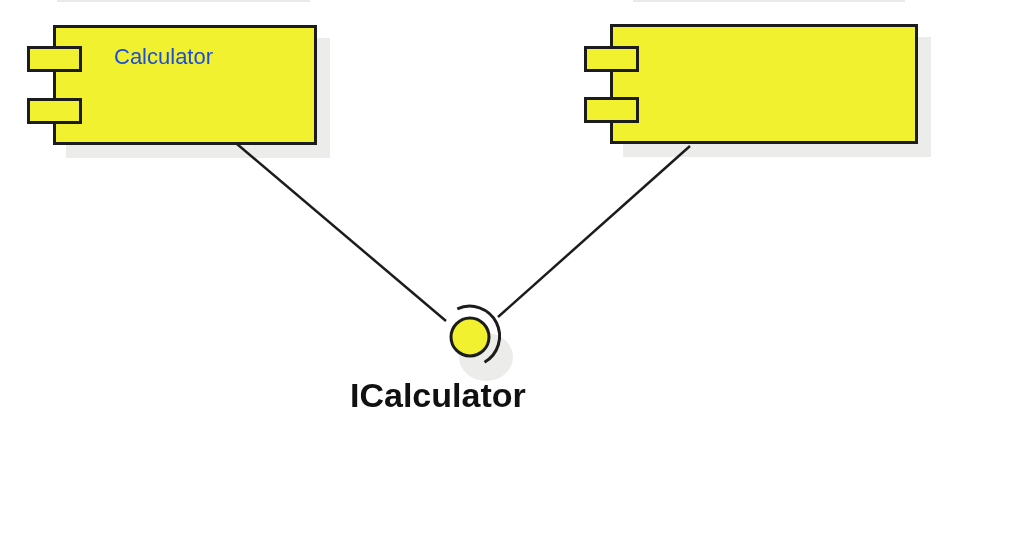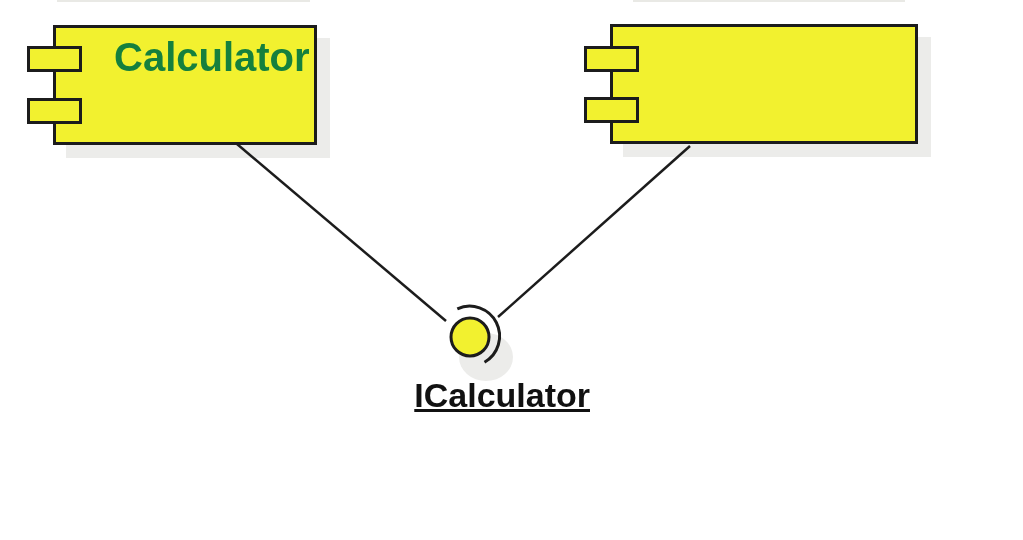--- a/index.html
+++ b/index.html
@@ -52,38 +52,37 @@
     border:3px solid var(--border);
   }
   .comp-tab.calc1{left:27px;top:46px;}
   .comp-tab.calc2{left:27px;top:98px;}
   .comp-tab.stats1{left:584px;top:46px;}
   .comp-tab.stats2{left:584px;top:97px;}
 
   
   .comp-label{
     position:absolute;
-    font-size:40px;
-    font-weight:bold;
-    color:#15803d;
+    font-size:22px;
+    font-weight:normal;
+    color:#1d4ed8;
     line-height:34px;
     white-space:nowrap;
   }
   .comp-label.calc{left:114px;top:40px;}
   .comp-label.stats{left:648px;top:40px;}
   .iface-label{
     position:absolute;
     left:350px;top:378px;width:240px;
-    text-align:right;
+    text-align:left;
     font-size:34px;
     font-weight:bold;
     color:#111;
     line-height:34px;
     white-space:nowrap;
-    text-decoration:underline;
   }
 
   
   svg.overlay{
     position:absolute;left:0;top:0;
     width:1023px;height:540px;
   }
   .connector{
     stroke:var(--border);
     stroke-width:2.5;

